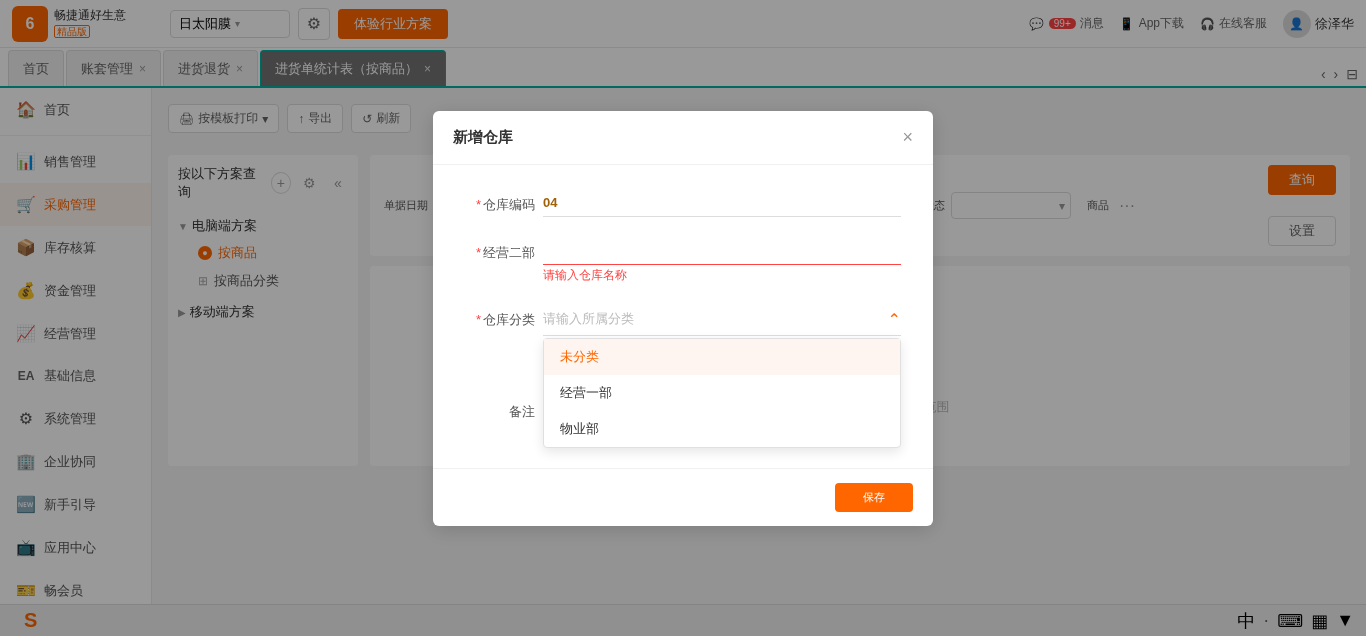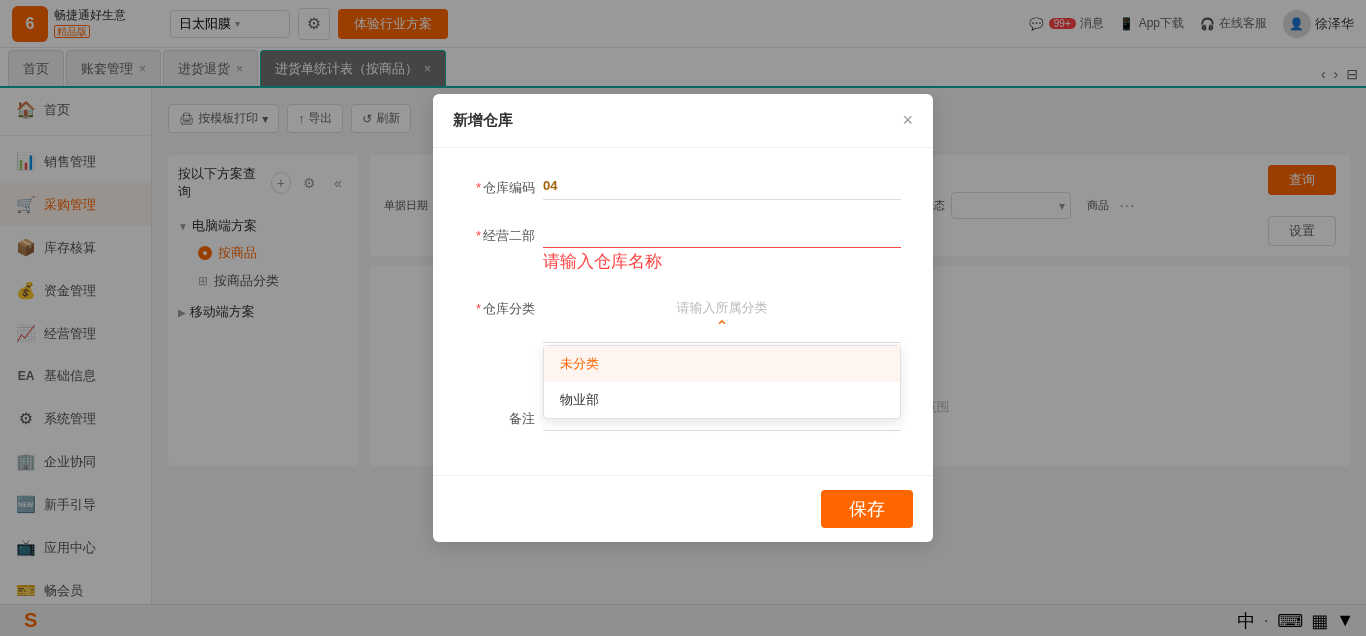--- a/index.html
+++ b/index.html
@@ -377,21 +377,21 @@
       font-size: 13px;
       outline: none;
       color: #a16207;
       font-weight: bold;
     }
     .form-input.error {
       border-bottom-color: #ff4444;
     }
     .error-msg {
       color: #ff4444;
-      font-size: 17px;
+      font-size: 12px;
       margin-top: 2px;
     }
     .form-input-border {
       width: 100%;
       border: none;
       border-bottom: 1px solid #ddd;
       padding: 6px 0;
       font-size: 13px;
       outline: none;
       color: #333;
@@ -402,21 +402,20 @@
       border-bottom: 1px solid #ddd;
       padding: 6px 0;
       font-size: 13px;
       outline: none;
       background: transparent;
       cursor: pointer;
       display: flex;
       align-items: center;
       justify-content: space-between;
       position: relative;
-      flex-direction: column;
     }
     .select-placeholder { color: #bbb; font-size: 13px; }
     .select-up-icon {
       color: #ff6600;
       font-size: 16px;
       cursor: pointer;
     }
     
     .dropdown-list {
       position: absolute;
@@ -444,21 +443,21 @@
       justify-content: flex-end;
       gap: 10px;
     }
     .btn-save {
       background: #ff6600;
       color: white;
       border: none;
       border-radius: 4px;
       padding: 7px 28px;
       cursor: pointer;
-      font-size: 18px;
+      font-size: 11px;
     }
 
     
     .status-bar {
       position: fixed;
       bottom: 0; left: 0; right: 0;
       height: 32px;
       background: #f0f0f0;
       border-top: 1px solid #ddd;
       display: flex;
@@ -722,20 +721,21 @@
         <span class="form-label">
           <span class="required-star">*</span><span>仓库分类</span>
         </span>
         <div class="form-control" style="position:relative;">
           <div class="select-control" style="border-bottom:1px solid #ddd; padding: 6px 0; display:flex; align-items:center; justify-content:space-between;">
             <span class="select-placeholder">请输入所属分类</span>
             <span class="select-up-icon">⌃</span>
           </div>
           <div class="dropdown-list">
             <div class="dropdown-item selected">未分类</div>
+            <div class="dropdown-item">经营一部</div>
             <div class="dropdown-item">物业部</div>
           </div>
         </div>
       </div>
 
       <div class="form-row" style="margin-top:60px;">
         <span class="form-label">备注</span>
         <div class="form-control">
           <input class="form-input-border" type="text" style="">
         </div>

